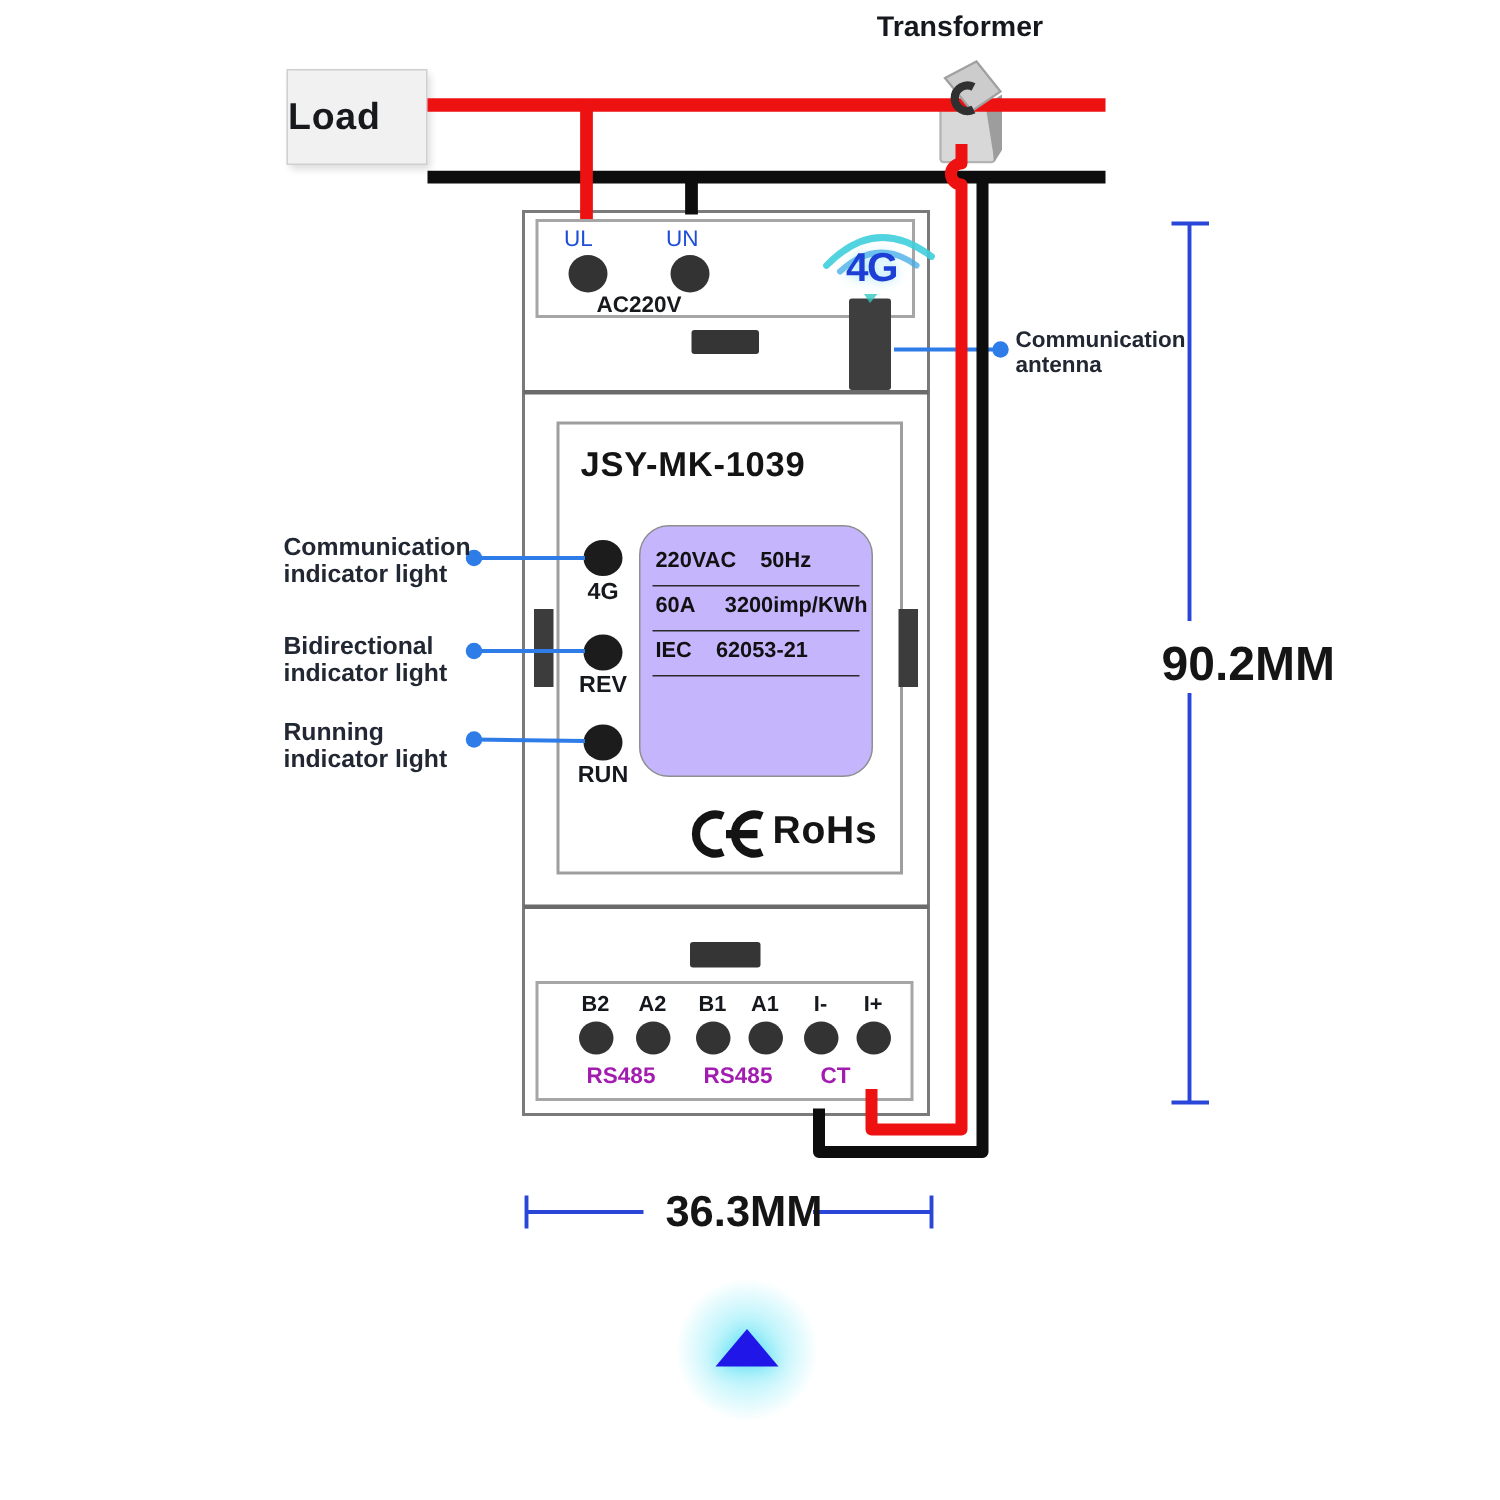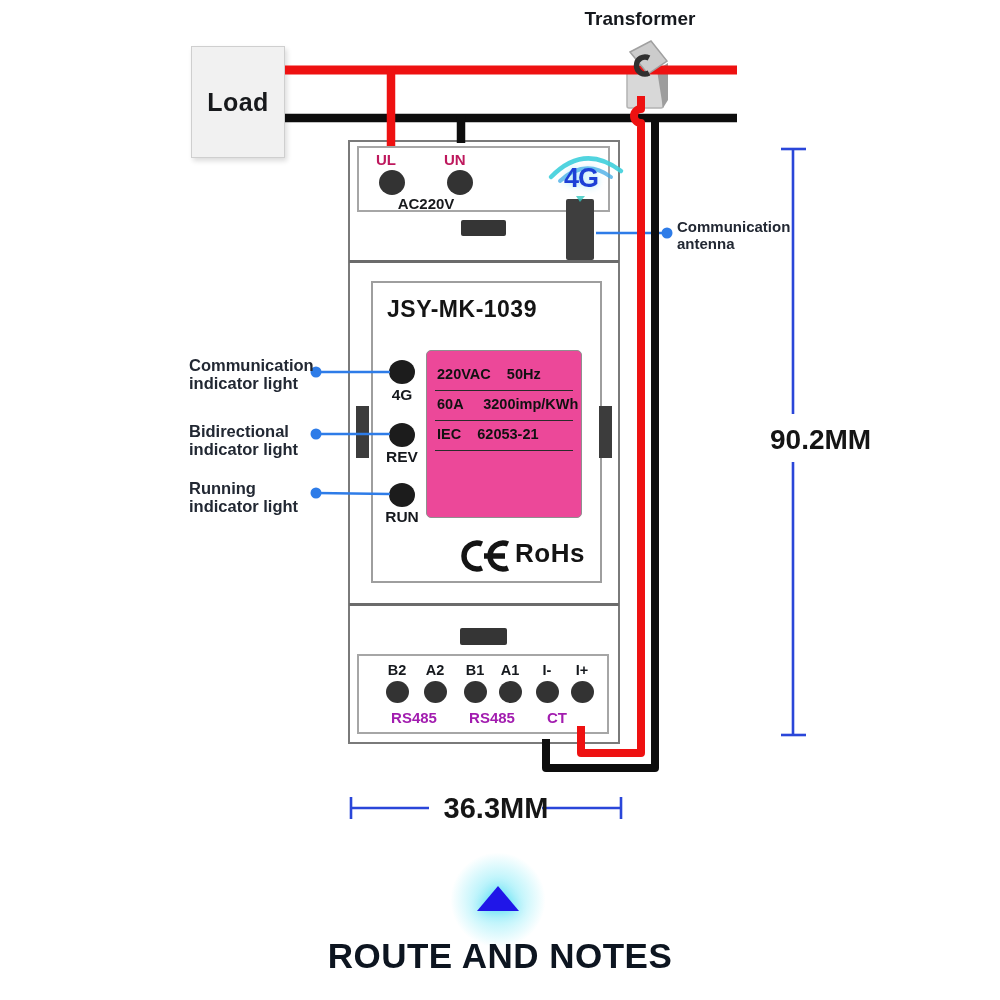--- a/index.html
+++ b/index.html
@@ -1,50 +1,50 @@
 <!DOCTYPE html>
 <html><head>
 <meta charset="utf-8">
 <style>
   html,body{margin:0;padding:0;background:#fff;}
   #stage{position:relative;width:1000px;height:1000px;background:#ffffff;
          font-family:"Liberation Sans",sans-serif;overflow:hidden;color:#14181f;}
   .abs{position:absolute;box-sizing:border-box;}
 
   
-  .load-box{left:191px;top:46px;width:94px;height:112px;background:#f1f1f1;
+  .load-box{left:191px;top:46px;width:94px;height:64px;background:#f1f1f1;
             border:1px solid #cfcfcf;box-shadow:2px 3px 5px rgba(0,0,0,.14);z-index:2;
-            display:flex;align-items:center;justify-content:center;}
+            display:flex;align-items:center;}
   .load-text{font-size:25px;font-weight:800;color:#17191c;letter-spacing:.5px;}
   .transformer-label{left:560px;top:8px;width:160px;text-align:center;
             font-size:19px;font-weight:800;color:#15181d;z-index:6;}
 
   
   .device{left:348px;top:140px;width:272px;height:604px;border:2.5px solid #7a7a7a;
           background:#fff;z-index:2;}
   .panel{border:2px solid #a6a6a6;background:#fff;z-index:3;}
   .panel-top{left:357px;top:146px;width:253px;height:66px;}
   .panel-bottom{left:357px;top:654px;width:252px;height:80px;}
   .front-panel{left:371px;top:281px;width:231px;height:302px;border:2px solid #9e9e9e;z-index:3;}
   .hline{left:349px;width:270px;height:3px;background:#6b6b6b;z-index:3;}
   .slot{background:#353535;border-radius:2px;z-index:4;}
   .antenna{left:566px;top:199px;width:28px;height:61px;background:#3e3e3e;border-radius:2px;z-index:4;}
   .clip{width:13px;height:52px;background:#3c3c3c;z-index:4;}
 
   
-  .tlabel{font-size:15px;font-weight:700;color:#be185d;text-align:center;z-index:4;}
+  .tlabel{font-size:15px;font-weight:400;color:#1d4ed8;text-align:center;z-index:4;}
   .screw{width:26px;height:25px;border-radius:50%;background:#333333;z-index:4;}
   .supply{font-size:15px;font-weight:700;color:#17191c;z-index:4;}
   .logo4g{left:555px;top:163px;width:52px;text-align:center;font-size:27px;font-weight:800;
           color:#1d3fd6;z-index:6;text-shadow:0 0 7px rgba(90,205,240,.55);letter-spacing:-1px;}
   .model{left:387px;top:296px;font-size:23px;font-weight:600;letter-spacing:.5px;color:#141414;z-index:4;}
   .ind-dot{width:26px;height:24px;border-radius:50%;background:#1c1c1c;z-index:4;}
   .ind-label{width:46px;text-align:center;font-size:15.5px;font-weight:600;color:#15181d;z-index:4;}
   .spec-box{left:426px;top:350px;width:156px;height:168px;border:1.5px solid #8f8f8f;
-            border-radius:5px;background:#ec4899;z-index:4;padding:10px 8px 0 8px;}
+            border-radius:20px;background:#c4b5fd;z-index:4;padding:10px 8px 0 8px;}
   .spec-row{position:relative;height:29px;line-height:26px;font-size:14.5px;font-weight:600;
             color:#111;white-space:pre;border-bottom:1.5px solid #2b2b2b;padding-left:2px;}
   .rohs{left:515px;top:538px;font-size:26px;font-weight:700;color:#141414;z-index:6;letter-spacing:.5px;}
   .term-label{width:32px;text-align:center;font-size:14.5px;font-weight:600;color:#15181d;z-index:4;}
   .term-screw{width:23px;height:22px;border-radius:50%;background:#333;z-index:4;}
   .group-label{text-align:center;font-size:15px;font-weight:600;color:#a21caf;z-index:4;}
 
   
   .note{font-size:16.5px;font-weight:700;color:#222833;line-height:17.5px;z-index:6;}
   .note-right{font-size:15px;font-weight:700;color:#222833;line-height:16.5px;z-index:6;}
@@ -138,26 +138,25 @@
   <div class="abs note" style="left:189px;top:480px;">
     <div>Running</div>
     <div>indicator light</div>
   </div>
 
   <div class="abs note-right" style="left:677px;top:219px;">
     <div>Communication</div>
     <div>antenna</div>
   </div>
 
-  <div class="abs dim-text" style="left:770px;top:424px;width:120px;text-align:left;font-size:28px;">90.2MM</div>
+  <div class="abs dim-text" style="left:770px;top:424px;width:120px;text-align:right;font-size:32px;">90.2MM</div>
   <div class="abs dim-text" style="left:436px;top:792px;width:120px;text-align:center;">36.3MM</div>
 
   <div class="abs glow"></div>
   <div class="abs triangle"></div>
-  <div class="abs footer-title">ROUTE AND NOTES</div>
 
   <svg class="overlay" width="1000" height="1000" viewBox="0 0 1000 1000">
 
     <g stroke="#2e7ce8" stroke-width="2.6">
       <line x1="316" y1="372" x2="390" y2="372"></line>
       <line x1="316" y1="434" x2="390" y2="434"></line>
       <line x1="316" y1="493" x2="390" y2="494"></line>
       <line x1="596" y1="233" x2="667" y2="233"></line>
     </g>
     <g fill="#2e7ce8">

